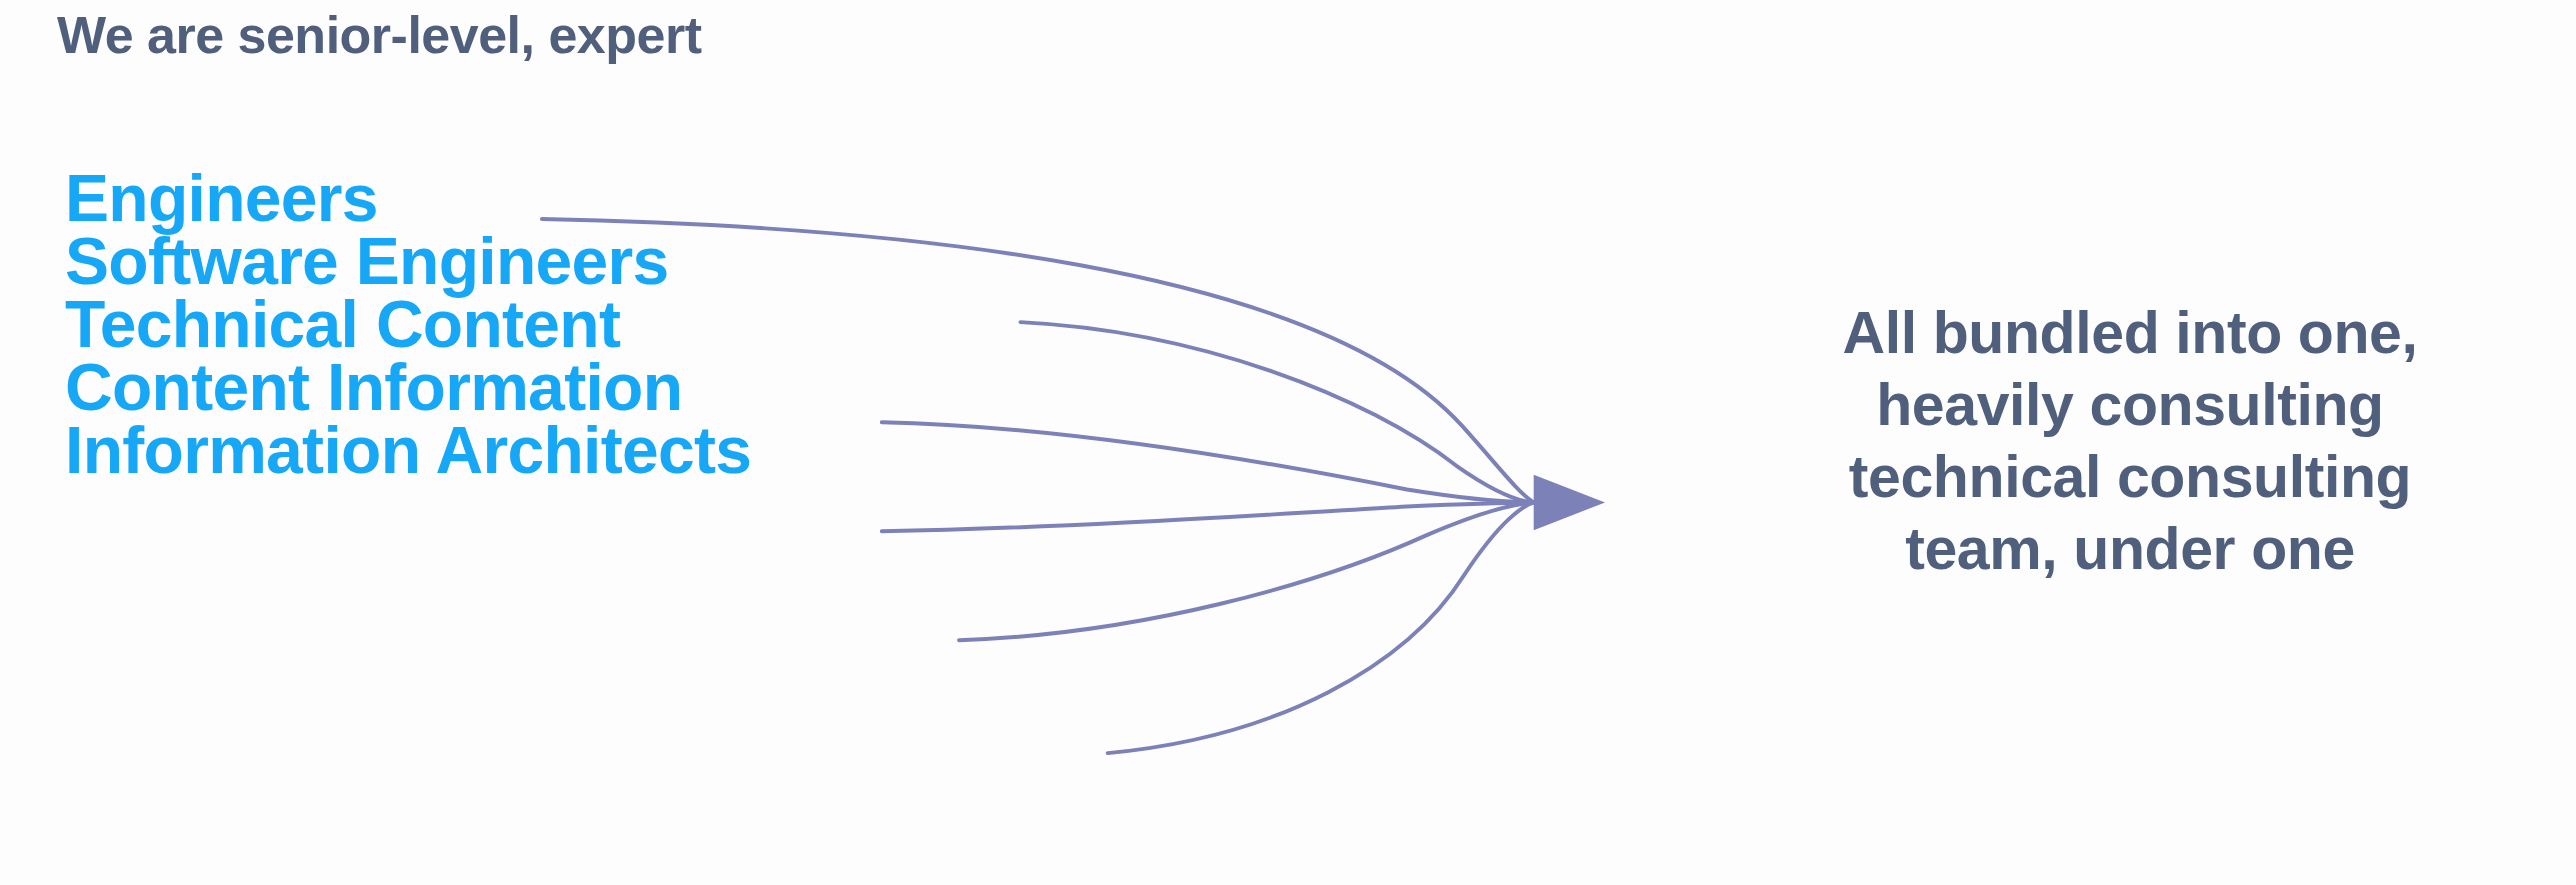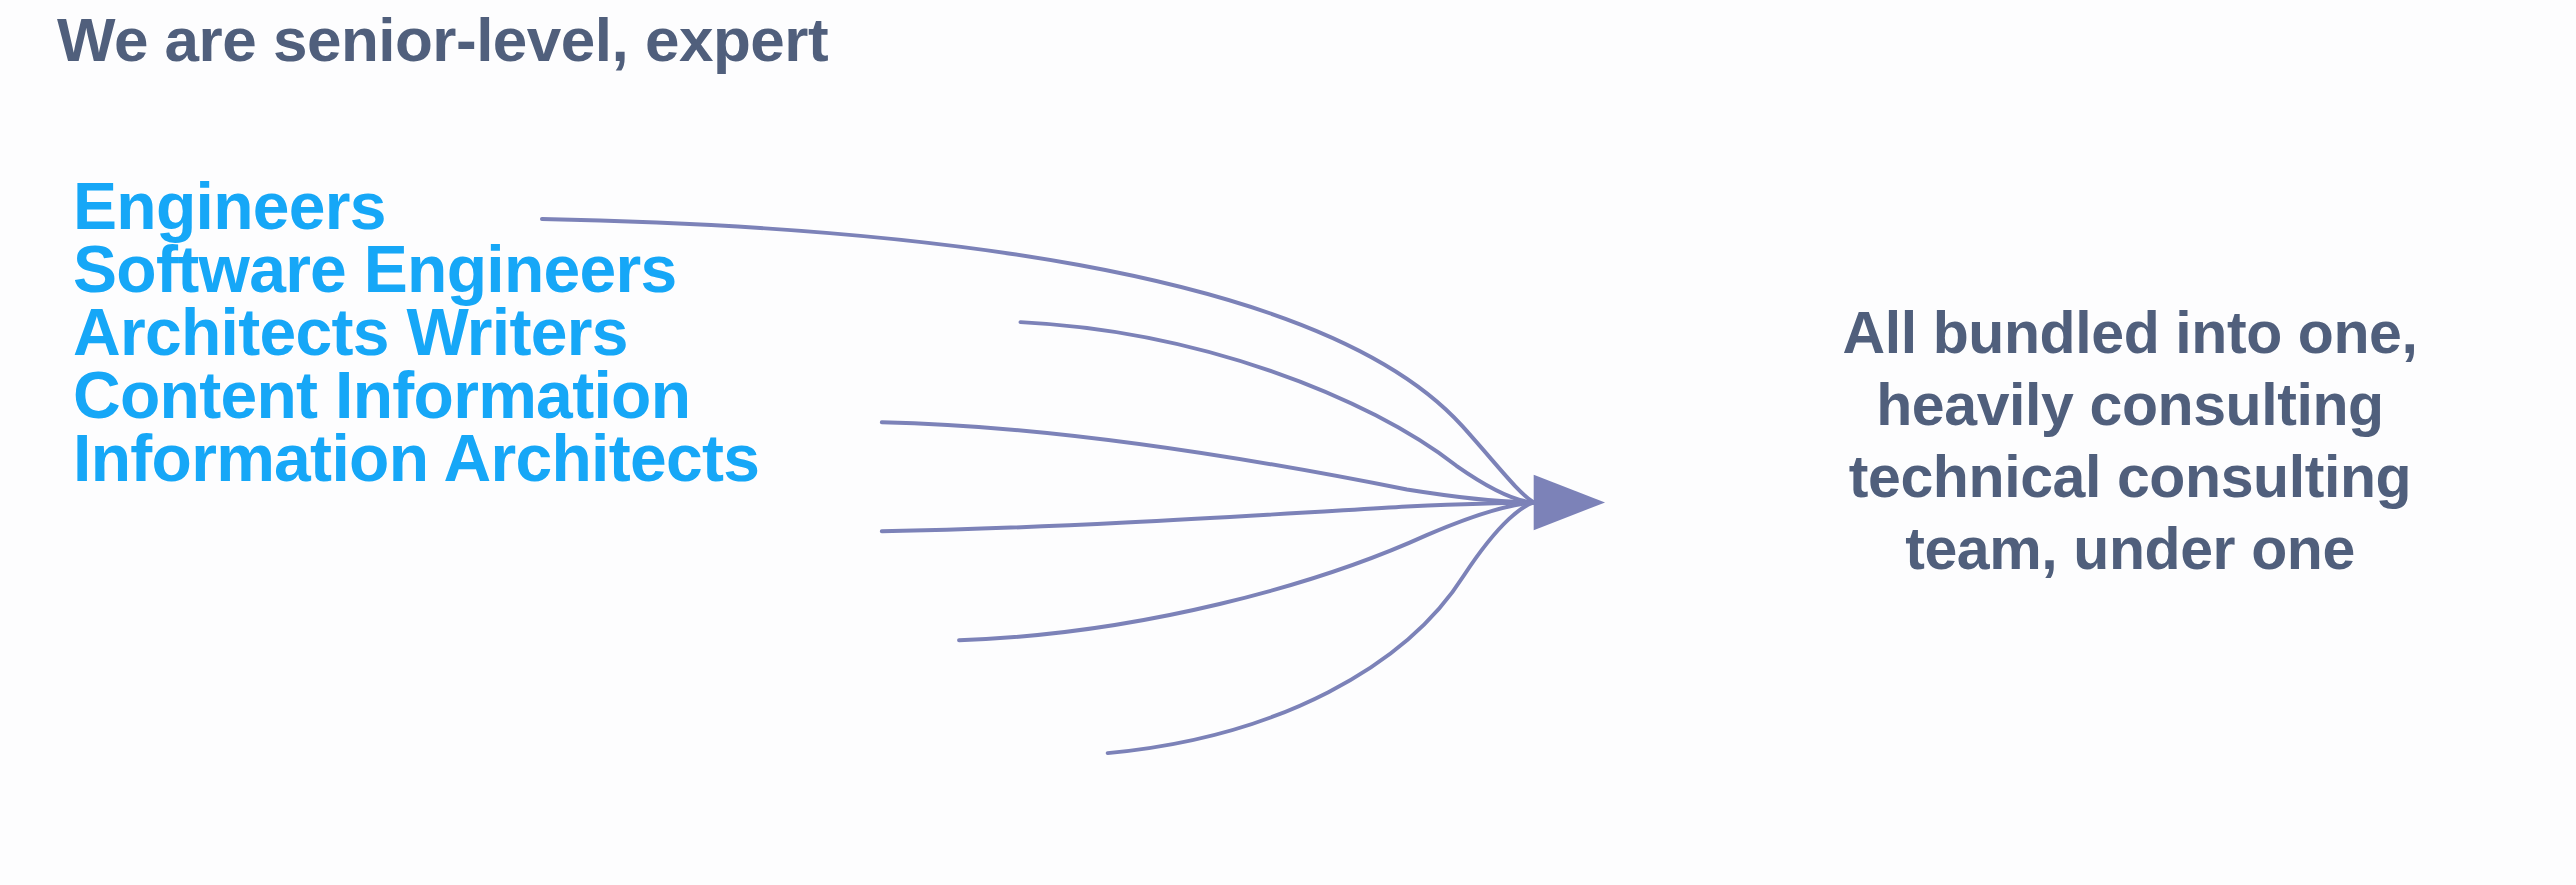--- a/index.html
+++ b/index.html
@@ -26,33 +26,33 @@
     top: 0;
     width: 1189px;
     height: 886px;
   }
 
   #headline {
     position: absolute;
     left: 57px;
     top: 8px;
     margin: 0;
-    font-size: 62px;
+    font-size: 52px;
     line-height: 1.04;
     font-weight: 700;
     letter-spacing: -0.5px;
     color: #505f7c;
     white-space: nowrap;
   }
 
   #role-list {
     position: absolute;
     left: 57px;
     top: 159px;
-    margin: 16px;
+    margin: 8px;
     padding: 0;
     list-style: none;
   }
 
   .role-item {
     margin: 0;
     padding: 0;
     font-size: 66px;
     line-height: 63px;
     font-weight: 700;
@@ -96,21 +96,21 @@
 
 <div id="slide">
 
   <div id="left-column">
 
     <h1 id="headline">We are senior-level, expert</h1>
 
     <ul id="role-list">
       <li class="role-item">Engineers</li>
       <li class="role-item">Software Engineers</li>
-      <li class="role-item">Architects Writers</li>
+      <li class="role-item">Technical Content</li>
       <li class="role-item">Content Information</li>
       <li class="role-item">Information Architects</li>
     </ul>
 
   </div>
 
   <svg id="arrows-layer" viewBox="0 0 2600 894">
     <g id="connector-paths" fill="none" stroke="#7c82b8" stroke-width="4" stroke-linecap="round">
       <path d="M 547 221 C 900 228, 1330 268, 1476 430 C 1512 470, 1532 497, 1548 507"></path>
       <path d="M 1030 325 C 1210 334, 1380 400, 1470 470 C 1510 498, 1534 506, 1548 507"></path>

